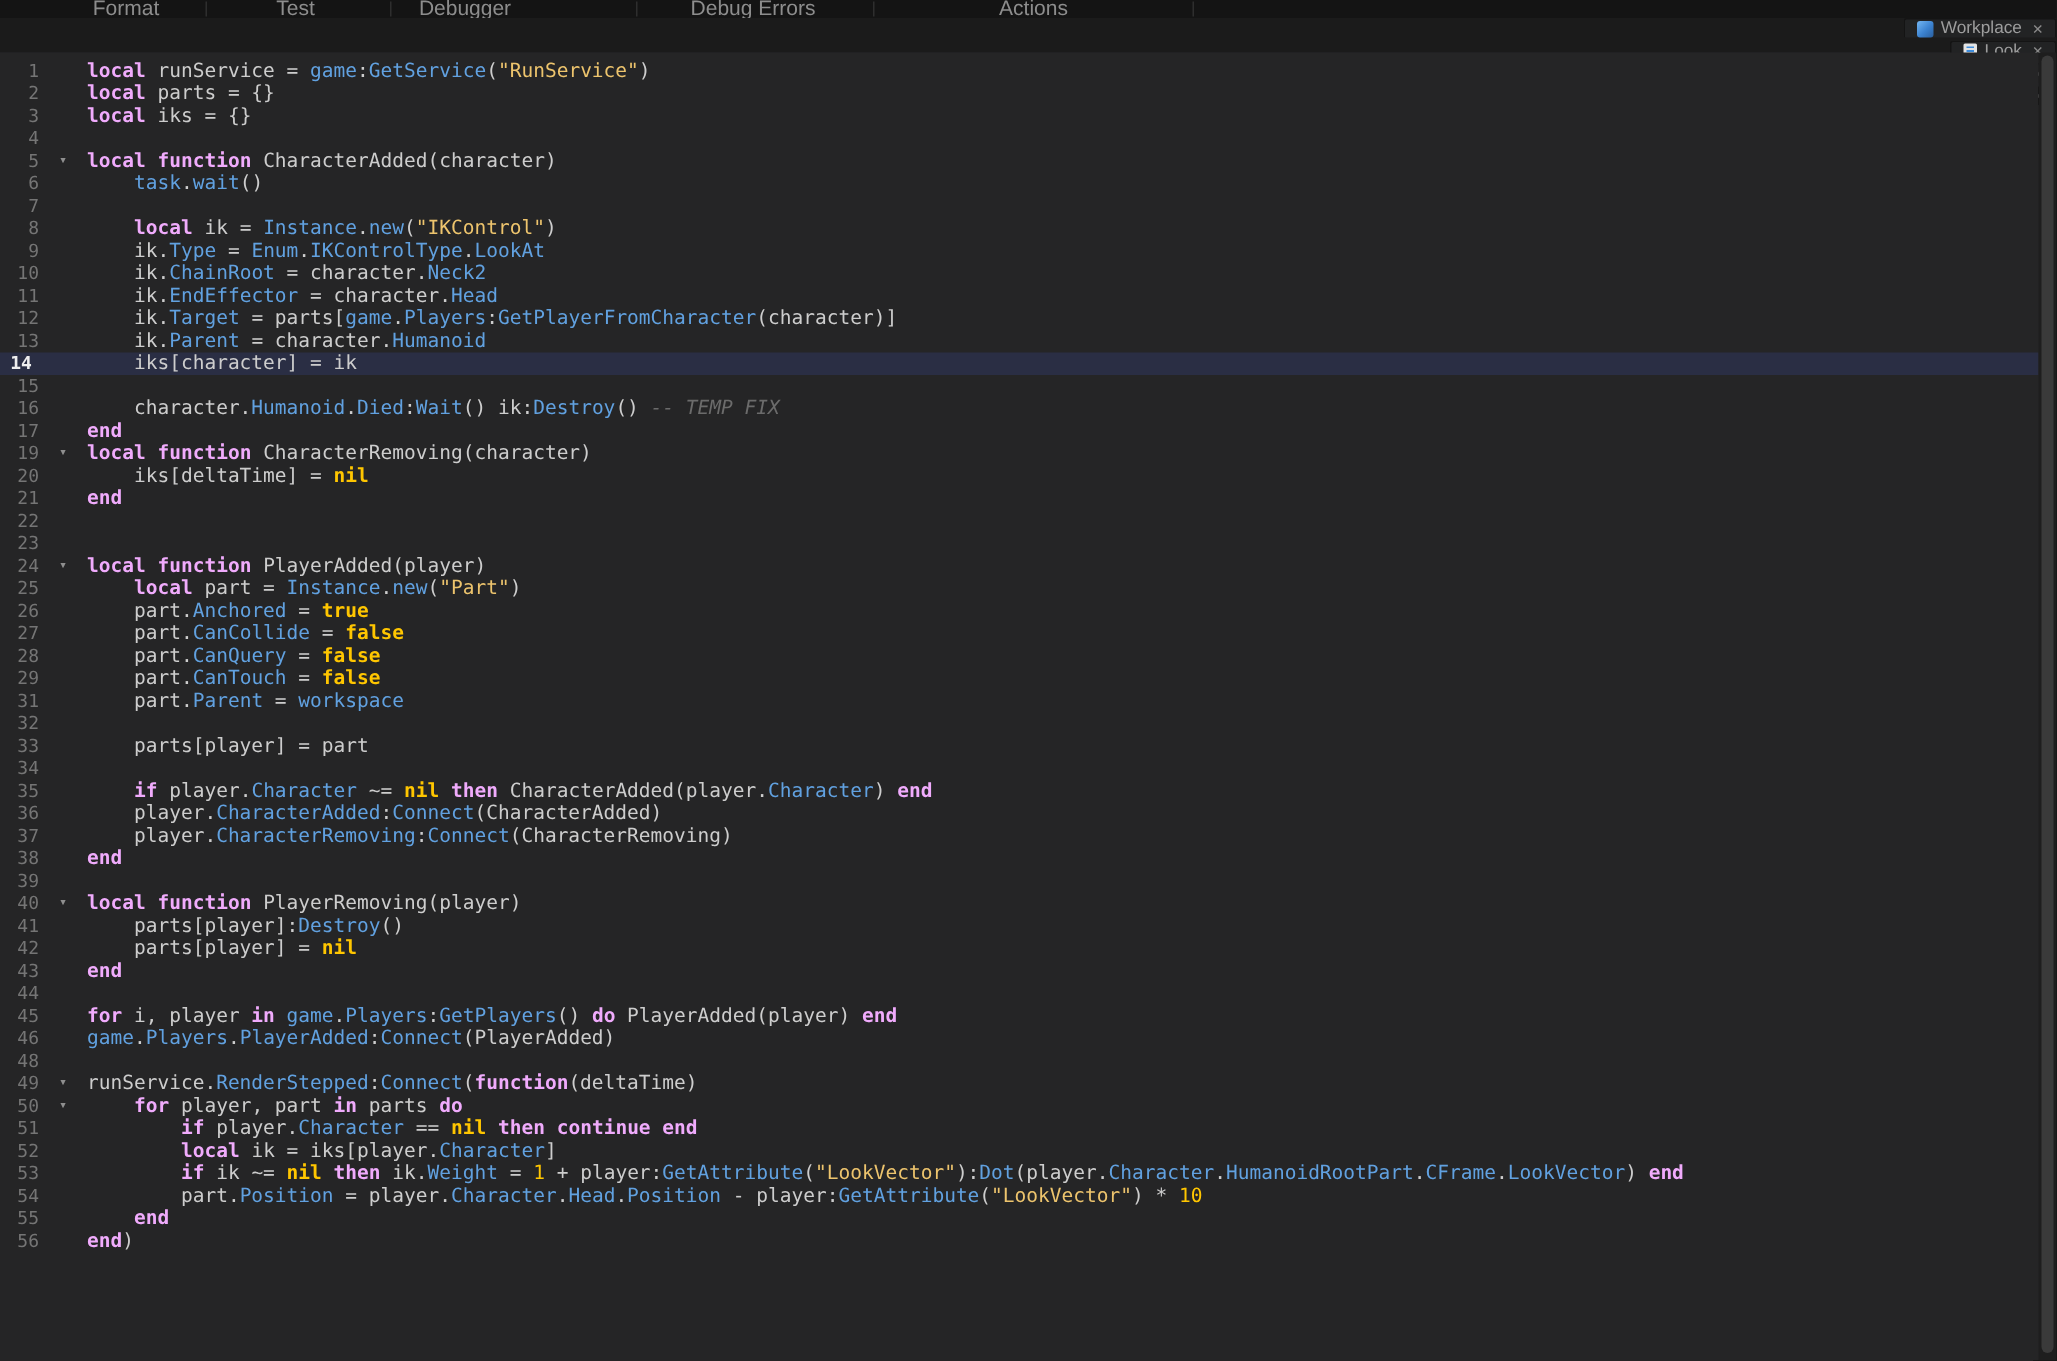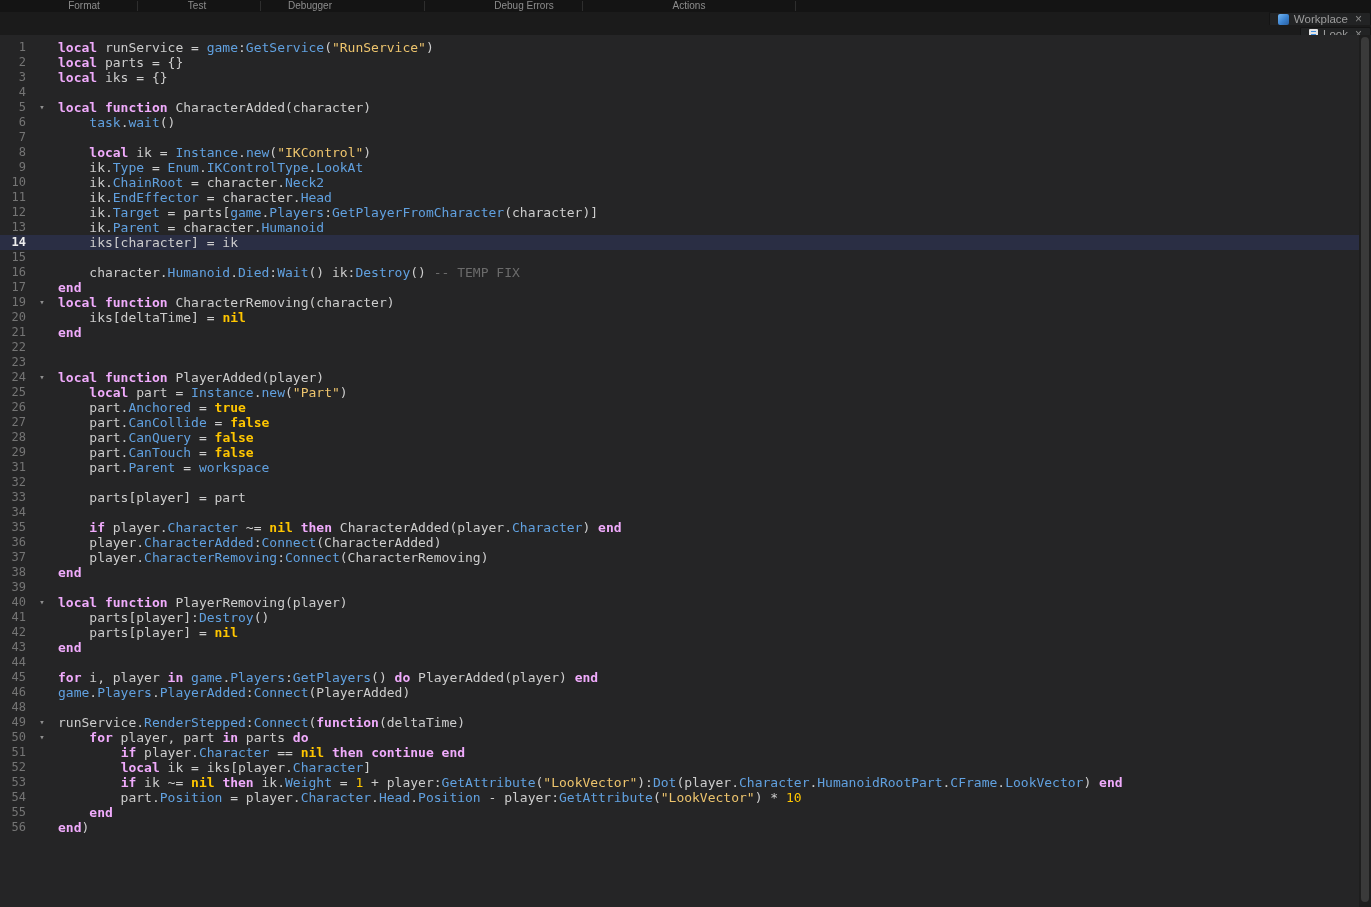--- a/index.html
+++ b/index.html
@@ -7,26 +7,26 @@
   .app {
     position:relative; width:1371px; height:907px;
     background:#252526; overflow:hidden;
     font-family:"Liberation Sans", sans-serif;
   }
 
   
   .ribbon { position:absolute; top:0; left:0; right:0; height:12px; background:#141414; }
   .ribbon-label {
     position:absolute; top:0; transform:translateX(-50%);
-    font-size:10px; line-height:11px; color:#8d8d8d; white-space:nowrap;
+    font-size:14px; line-height:11px; color:#8d8d8d; white-space:nowrap;
   }
   .ribbon span:nth-of-type(1){ left:84px; }
   .ribbon span:nth-of-type(2){ left:197px; }
   .ribbon span:nth-of-type(3){ left:310px; }
-  .ribbon span:nth-of-type(4){ left:502px;margin-left:22px; }
+  .ribbon span:nth-of-type(4){ left:502px; }
   .ribbon span:nth-of-type(5){ left:689px; }
   .ribbon-sep { position:absolute; top:1px; width:1px; height:10px; background:#2e2e2e; }
   .ribbon div:nth-of-type(1){ left:137px; }
   .ribbon div:nth-of-type(2){ left:260px; }
   .ribbon div:nth-of-type(3){ left:424px; }
   .ribbon div:nth-of-type(4){ left:582px; }
   .ribbon div:nth-of-type(5){ left:795px; }
 
   
   .tabbar {
@@ -62,33 +62,33 @@
     background:#252526; padding-top:5px;
     font-family:"DejaVu Sans Mono","Liberation Mono",monospace;
     font-size:13px; line-height:15px; cursor:text;
   }
   .code-row { display:flex; height:15px; padding-left:2px; }
   .code-row.active { background:#2a2e44; }
   .ln {
     flex:0 0 24px; text-align:right; color:#757575;
     font-size:12px; line-height:15px;
   }
-  .code-row.active .ln { color:#eeeeee; font-weight:bold; }
+  .code-row.active .ln { color:#eeeeee; font-weight:bold;text-align:center; }
   .fold {
     flex:0 0 32px; text-align:center; color:#8f8f8f;
     font-size:9px; line-height:15px;
   }
   .code-text { flex:1; white-space:pre; color:#cdcdcd; }
 
   .tk-k { color:#f0abfc; font-weight:bold; }
   .tk-b { color:#61a1e0; }
   .tk-s { color:#edc46d; }
   .tk-n { color:#ffc600; }
   .tk-c { color:#ffc600; font-weight:bold; }
-  .tk-m { color:#6b6b6b; }
+  .tk-m { color:#6b6b6b;font-style:italic; }
   .tk-t { color:#cdcdcd; }
 
   
   .scrollbar {
     position:absolute; top:35px; right:0; width:12px; bottom:0;
     background:#1e1e1e;
   }
   .scroll-thumb {
     position:absolute; top:2px; left:2px; right:2px; bottom:5px;
     background:#3a3a3a; border-radius:4px;

